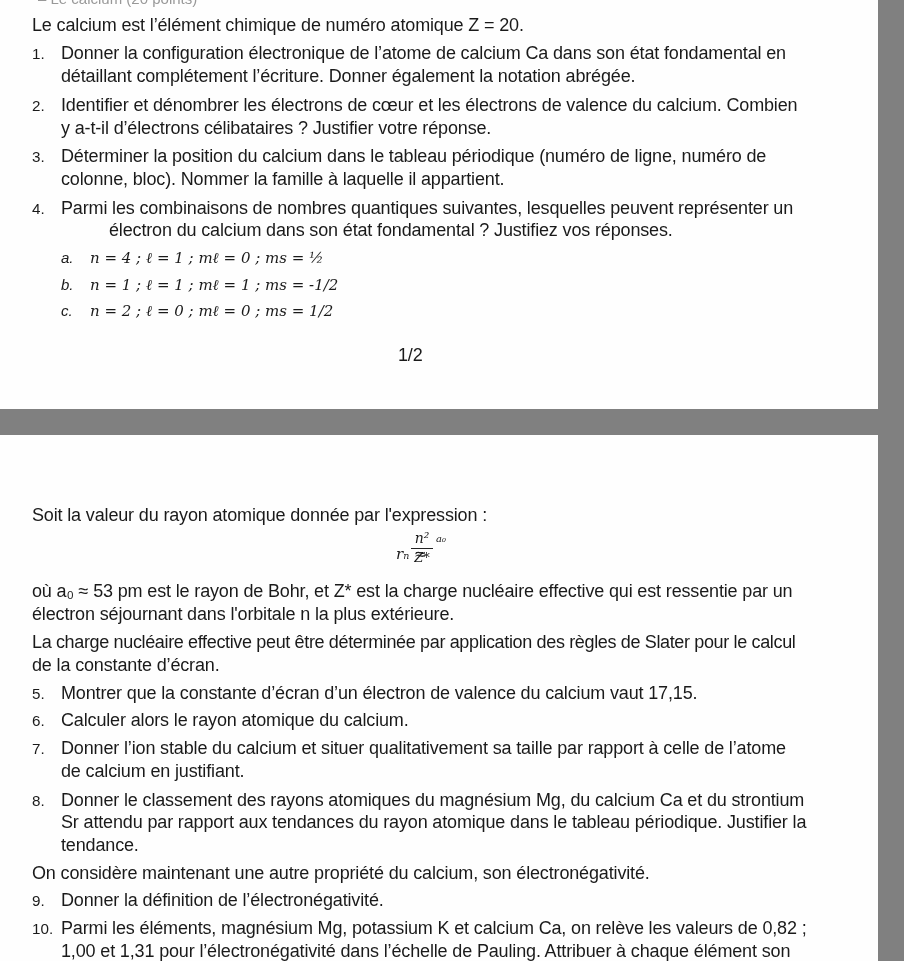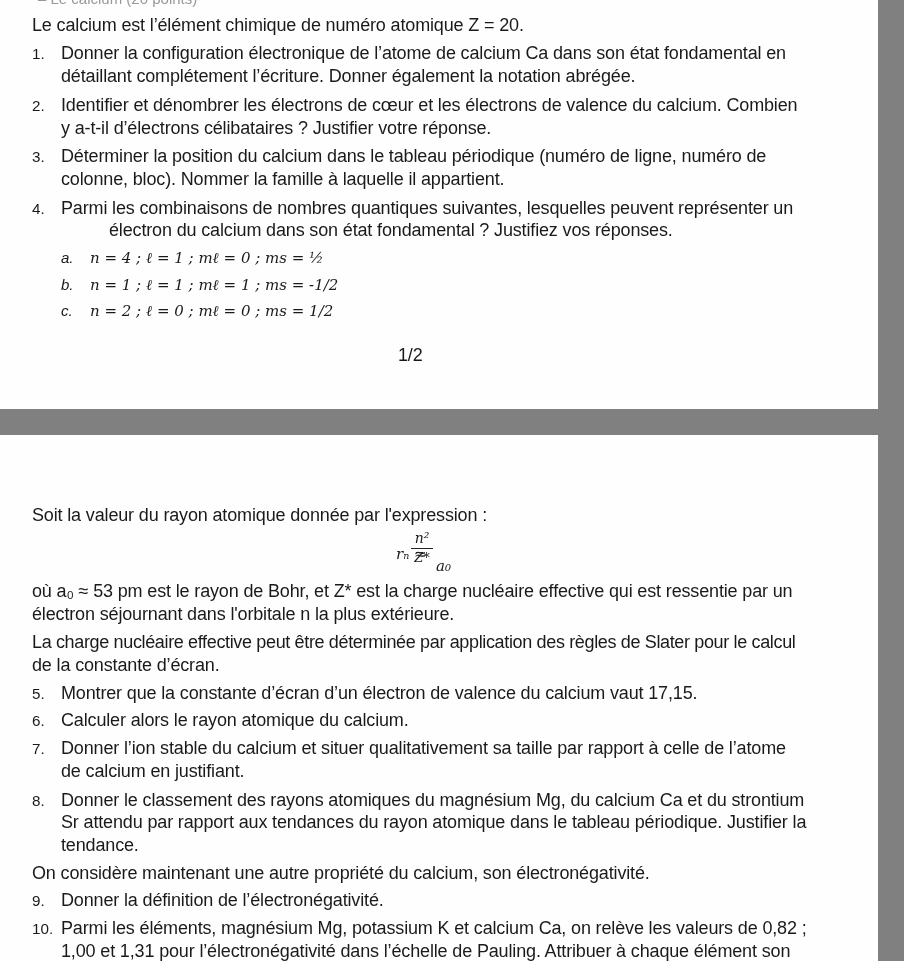--- a/index.html
+++ b/index.html
@@ -14,21 +14,21 @@
   .it { font-family:"DejaVu Serif", serif; font-style:italic; font-size:14px; }
   .mq { position:absolute; font-size:15px; line-height:22px; white-space:nowrap; }
   .lab { position:absolute; font-style:italic; font-size:15px; line-height:22px; }
   .cut { position:absolute; top:-10px; left:38px; font-size:15px; color:#555; opacity:.6; }
   .formula { position:absolute; left:368px; top:529px; width:100px; height:40px; font-family:"DejaVu Serif", serif; font-style:italic; }
   .formula .lhs { position:absolute; left:0; top:16px; font-size:15px;margin-left:28px; }
   .formula .frac { position:absolute; left:43px; top:0; width:22px; text-align:center; }
   .formula .frac .numr { font-size:14px; display:block; line-height:18px; }
   .formula .frac .bar { display:block; border-top:1.2px solid #222; margin:1px 0; }
   .formula .frac .den { font-size:13px; display:block; line-height:16px; }
-  .formula .rhs { position:absolute; left:68px; top:28px; font-size:15px; }
+  .formula .rhs { position:absolute; left:68px; top:4px; font-size:10px; }
 </style>
 </head>
 <body>
 
 <div class="page page1">
   <div class="cut">– Le calcium (20 points)</div>
   <div class="txt" style="left:32px;top:14px;">Le calcium est l’élément chimique de numéro atomique Z = 20.</div>
 
   <div class="num" style="left:32px;top:42px;">1.</div>
   <div class="txt" style="left:61px;top:42px;">Donner la configuration électronique de l’atome de calcium Ca dans son état fondamental en</div>

